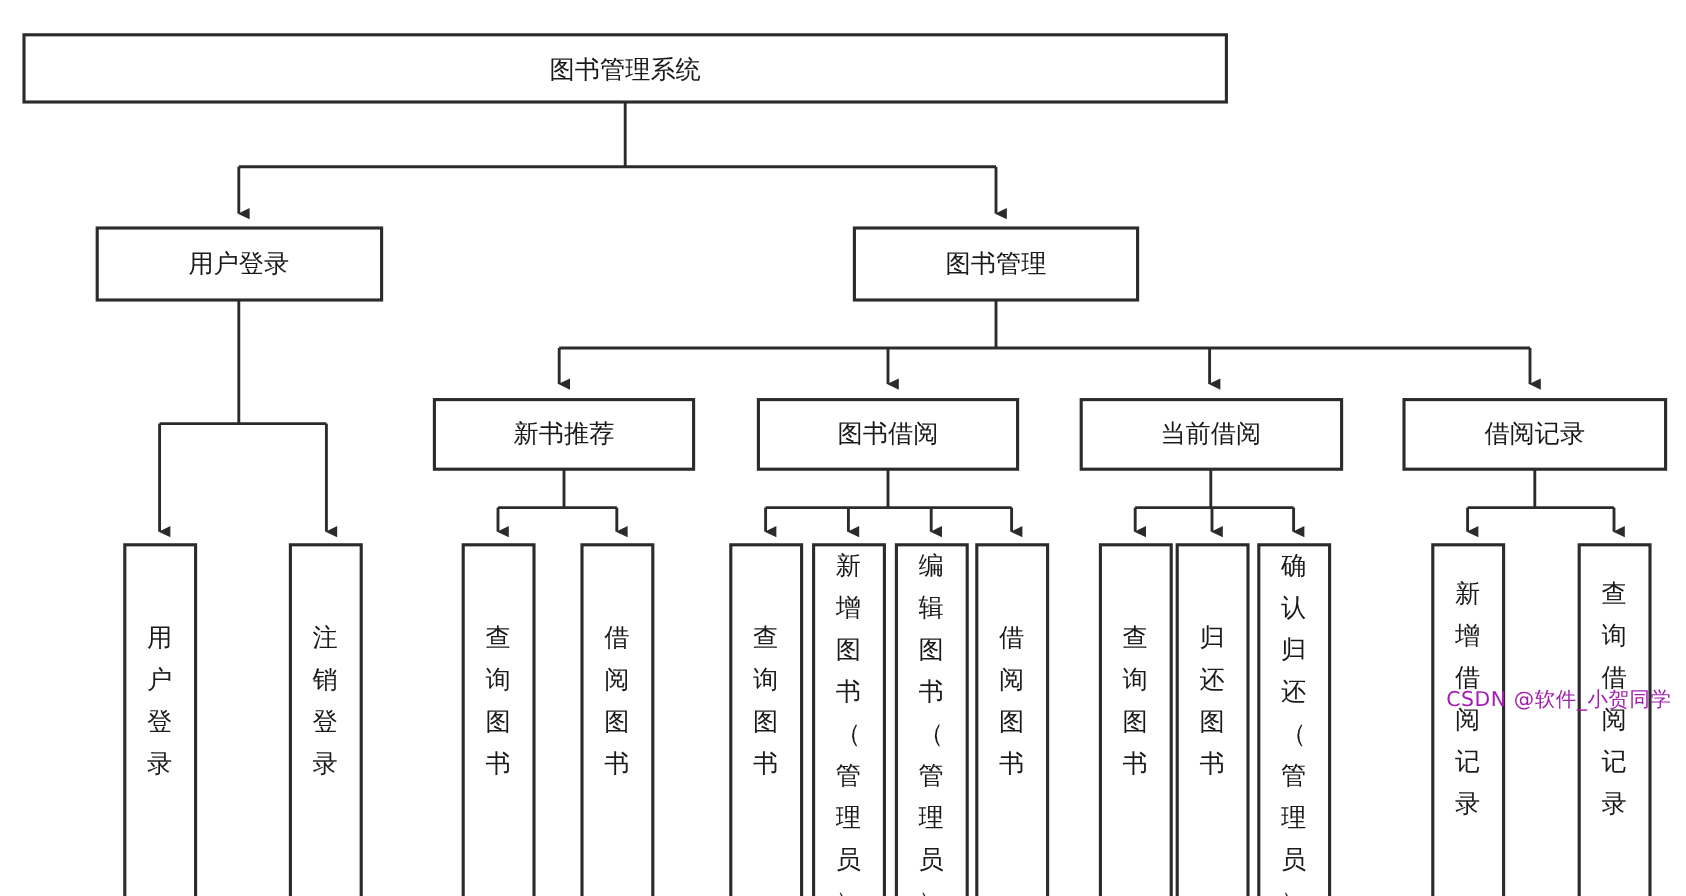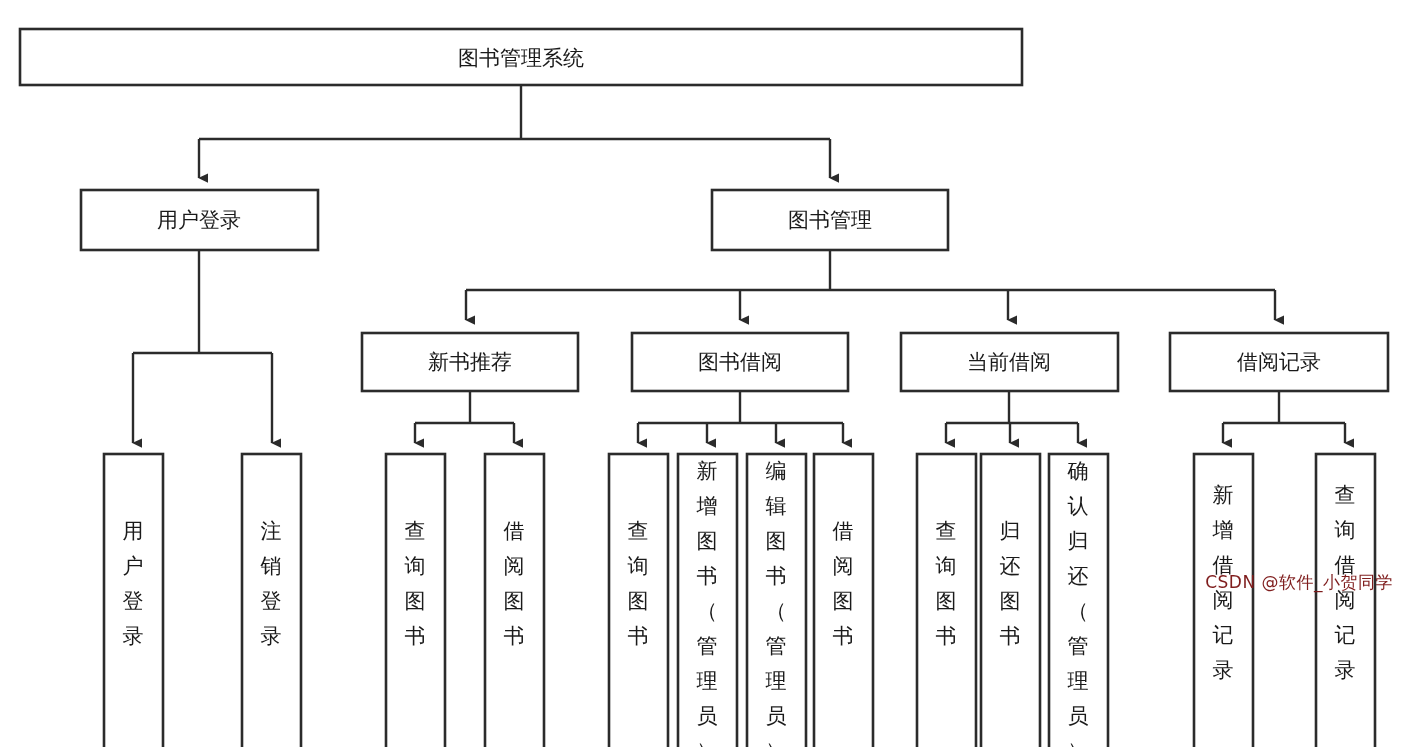--- a/index.html
+++ b/index.html
@@ -48,21 +48,21 @@
   .arrow-head {
     fill: #2b2b2b;
     stroke: none;
   }
   .watermark {
     position: absolute;
     right: 12px;
     bottom: 8px;
     font-family: "DejaVu Sans", "Liberation Sans", sans-serif;
     font-size: 17px;
-    color: #7f1d1d;
+    color: #a21caf;
     white-space: nowrap;
     letter-spacing: 0.5px;
   }
 </style>
 </head>
 <body>
 
 <div id="diagram-root">
   <svg width="1405" height="747" viewBox="0 0 1405 747" xmlns="http://www.w3.org/2000/svg">
 

